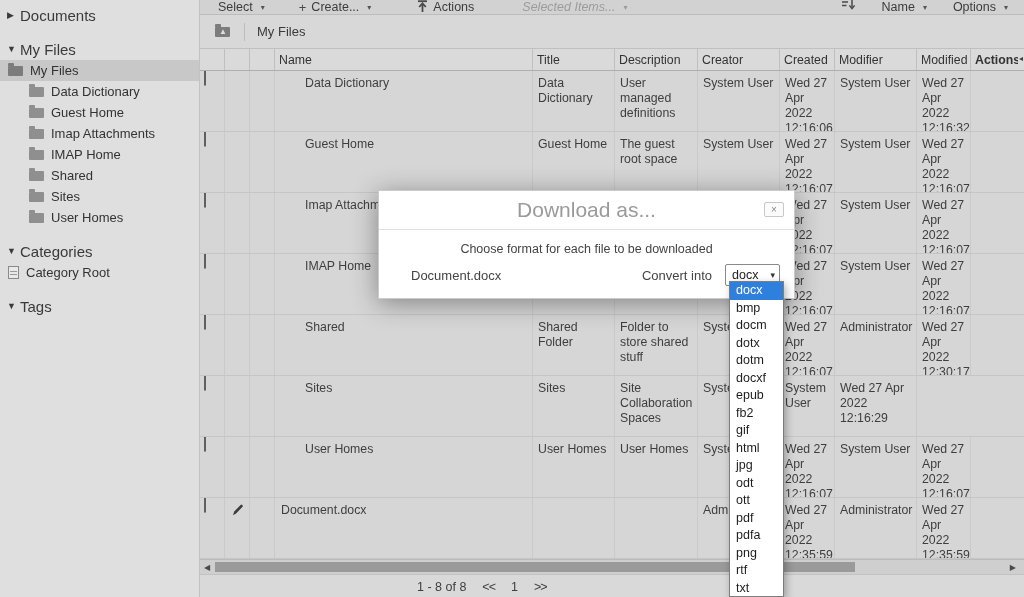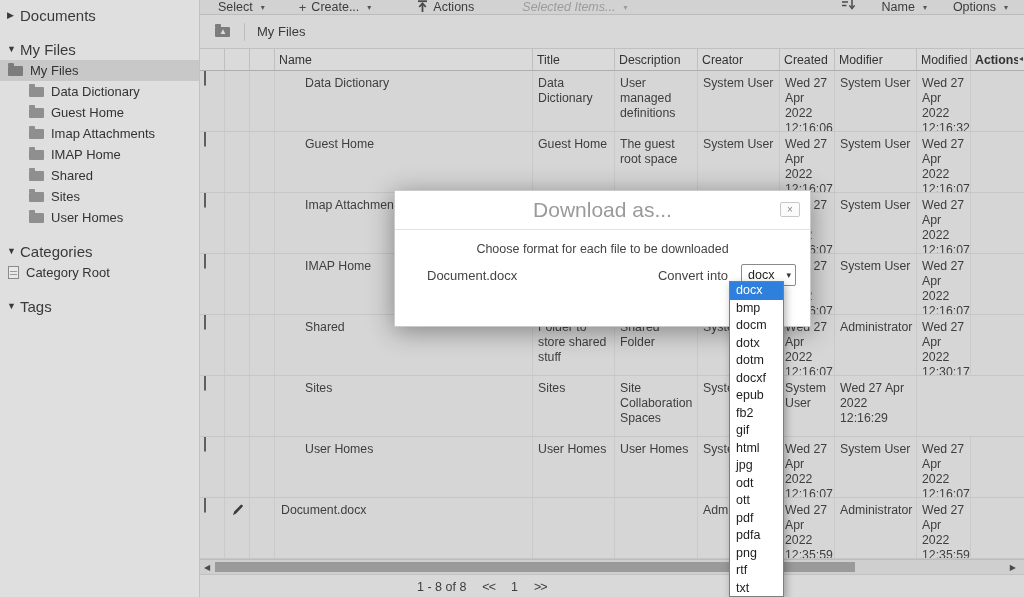--- a/index.html
+++ b/index.html
@@ -68,23 +68,23 @@
            border-bottom:1px solid #c2c2c2;box-sizing:border-box;}
   .hthumb{position:absolute;left:15px;top:2px;width:640px;height:10px;background:#9a9a9a;cursor:grab;}
   .harrow{position:absolute;top:3px;font-size:8px;color:#4a4a4a;cursor:pointer;}
   .harrow.left{left:4px;} .harrow.right{right:8px;}
   .pagination{height:24px;display:flex;align-items:center;gap:16px;font-size:12.5px;color:#3e3e3e;
               padding-left:217px;background:#d9d9d9;}
   .pagination .pg{cursor:pointer;letter-spacing:-1px;}
   .pagination .pgnum{cursor:pointer;letter-spacing:0;}
 
   
-  #modal{position:absolute;left:378px;top:190px;width:417px;height:137px;background:#fff;
+  #modal{position:absolute;left:378px;top:190px;width:417px;height:109px;background:#fff;
          border:1px solid #cbcbcb;box-sizing:border-box;z-index:5;
-         box-shadow:0 4px 24px rgba(30,30,30,0.45);margin-left:16px;}
+         box-shadow:0 4px 24px rgba(30,30,30,0.45);}
   .m-header{height:38px;border-bottom:1px solid #e2e2e2;position:relative;display:flex;
             align-items:center;justify-content:center;}
   .m-title{font-size:21px;color:#9a9a9a;}
   .m-close{position:absolute;right:10px;top:11px;width:20px;height:15px;border:1px solid #c8c8c8;
            border-radius:2px;background:#fbfbfb;color:#888;font-size:10px;line-height:13px;
            text-align:center;cursor:pointer;box-sizing:border-box;}
   .m-msg{text-align:center;font-size:12.5px;color:#444;margin-top:12px;}
   .m-row{display:flex;align-items:center;margin:8px 14px 0 32px;font-size:13px;color:#444;}
   .m-file{flex:1;}
   .m-convert{margin-right:13px;}
@@ -292,22 +292,22 @@
           <div class="td">Wed 27 Apr 2022 12:16:07</div>
           <div class="td">System User</div>
           <div class="td">Wed 27 Apr 2022 12:16:07</div>
           <div class="td"></div>
         </div>
         <div class="grid trow">
           <div class="td" style="padding: 0px;"><span class="cb"></span></div>
           <div class="td" style="padding: 0px;"></div>
           <div class="td" style="padding: 0px;"><span class="folder blue rowfolder"></span></div>
           <div class="td name-folder">Shared</div>
+          <div class="td">Shared Folder</div>
           <div class="td">Folder to store shared stuff</div>
-          <div class="td">Shared Folder</div>
           <div class="td">System User</div>
           <div class="td">Wed 27 Apr 2022 12:16:07</div>
           <div class="td">Administrator</div>
           <div class="td">Wed 27 Apr 2022 12:30:17</div>
           <div class="td"></div>
         </div>
         <div class="grid trow">
           <div class="td" style="padding: 0px;"><span class="cb"></span></div>
           <div class="td" style="padding: 0px;"></div>
           <div class="td" style="padding: 0px;"><span class="folder blue rowfolder"></span></div>

